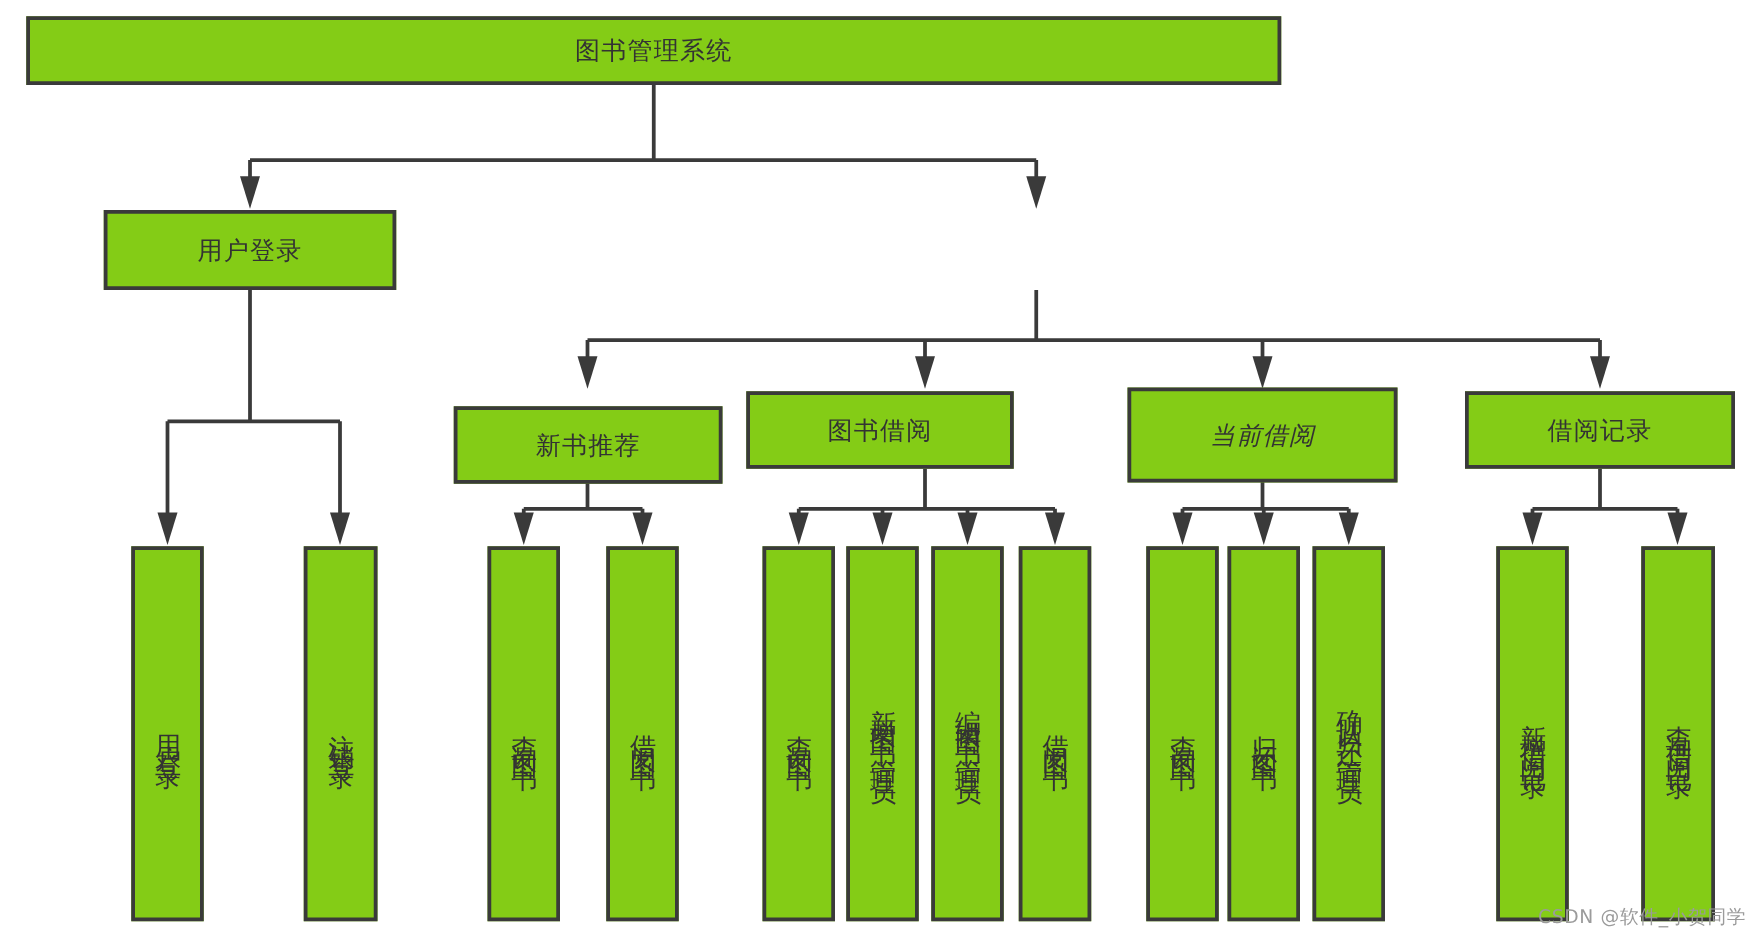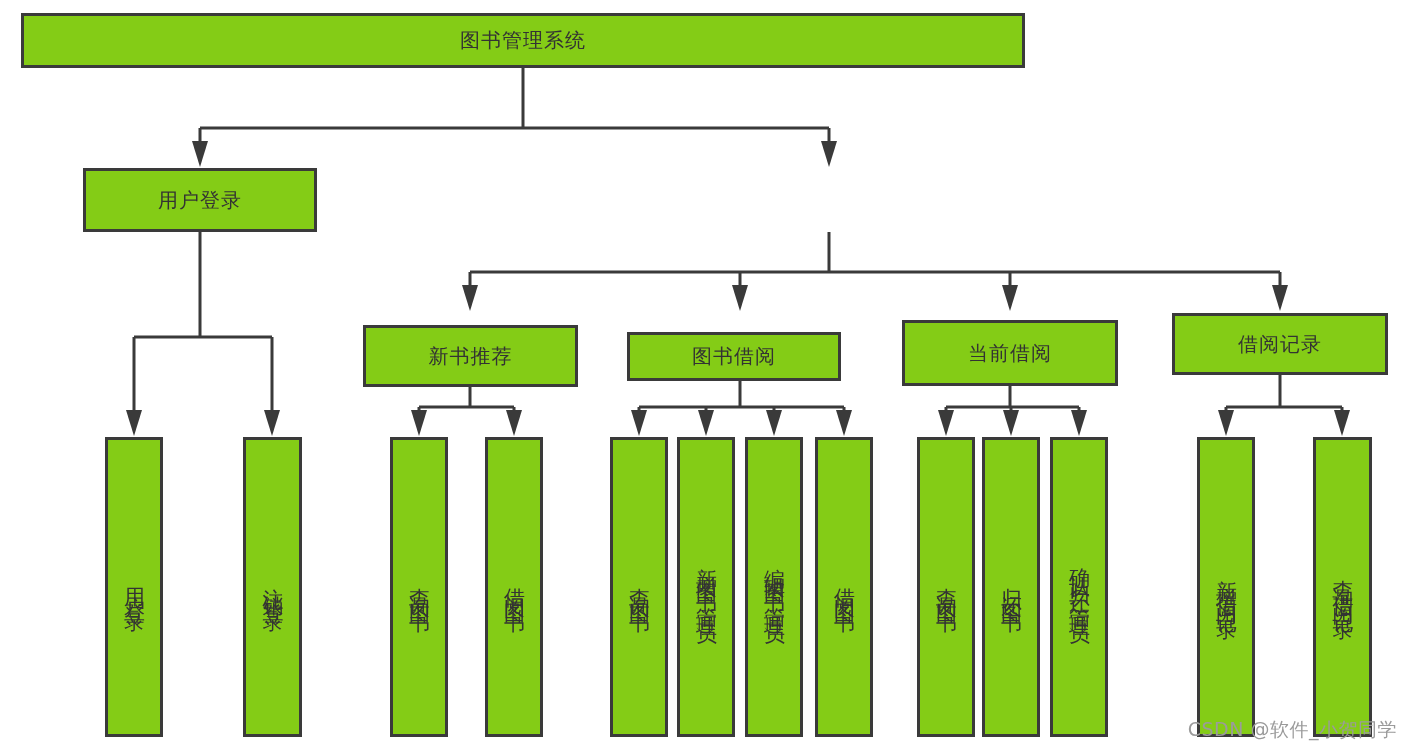--- a/index.html
+++ b/index.html
@@ -28,21 +28,21 @@
     font-size: 21px;
     writing-mode: vertical-rl;
     text-orientation: mixed;
     letter-spacing: 8px;
     line-height: 1;
   }
   .watermark {
     position: absolute;
     right: 8px;
     bottom: 4px;
-    font-size: 19px;
+    font-size: 15px;
     color: #9b9b9b;
     letter-spacing: 0.5px;
     white-space: nowrap;
   }
 </style>
 </head>
 <body>
 
 <div class="canvas">
 
@@ -94,22 +94,22 @@
       <polygon fill="#3a3a3a" stroke="none" points="1218,410 1234,410 1226,436"></polygon>
       <polygon fill="#3a3a3a" stroke="none" points="1334,410 1350,410 1342,436"></polygon>
     </g>
   </svg>
 
   <div class="node h" style="left:21px; top:13px; width:1004px; height:55px;">图书管理系统</div>
 
   <div class="node h" style="left:83px; top:168px; width:234px; height:64px;">用户登录</div>
 
   <div class="node h" style="left:363px; top:315px; width:215px; height:62px;margin-top:10px;">新书推荐</div>
-  <div class="node h" style="left:627px; top:313px; width:214px; height:49px;margin-top:19px;">图书借阅</div>
-  <div class="node h" style="left:902px; top:320px; width:216px; height:66px;">当前借阅</div>
+  <div class="node h" style="left:597px; top:313px; width:214px; height:62px;">图书借阅</div>
+  <div class="node h" style="left:902px; top:310px; width:216px; height:76px;font-style:italic;">当前借阅</div>
   <div class="node h" style="left:1172px; top:313px; width:216px; height:62px;">借阅记录</div>
 
   <div class="node v" style="left:105px; top:437px; width:58px; height:300px;">用户登录</div>
   <div class="node v" style="left:243px; top:437px; width:59px; height:300px;">注销登录</div>
 
   <div class="node v" style="left:390px; top:437px; width:58px; height:300px;">查询图书</div>
   <div class="node v" style="left:485px; top:437px; width:58px; height:300px;">借阅图书</div>
 
   <div class="node v" style="left:610px; top:437px; width:58px; height:300px;">查询图书</div>
   <div class="node v" style="left:677px; top:437px; width:58px; height:300px;">新增图书（管理员）</div>

